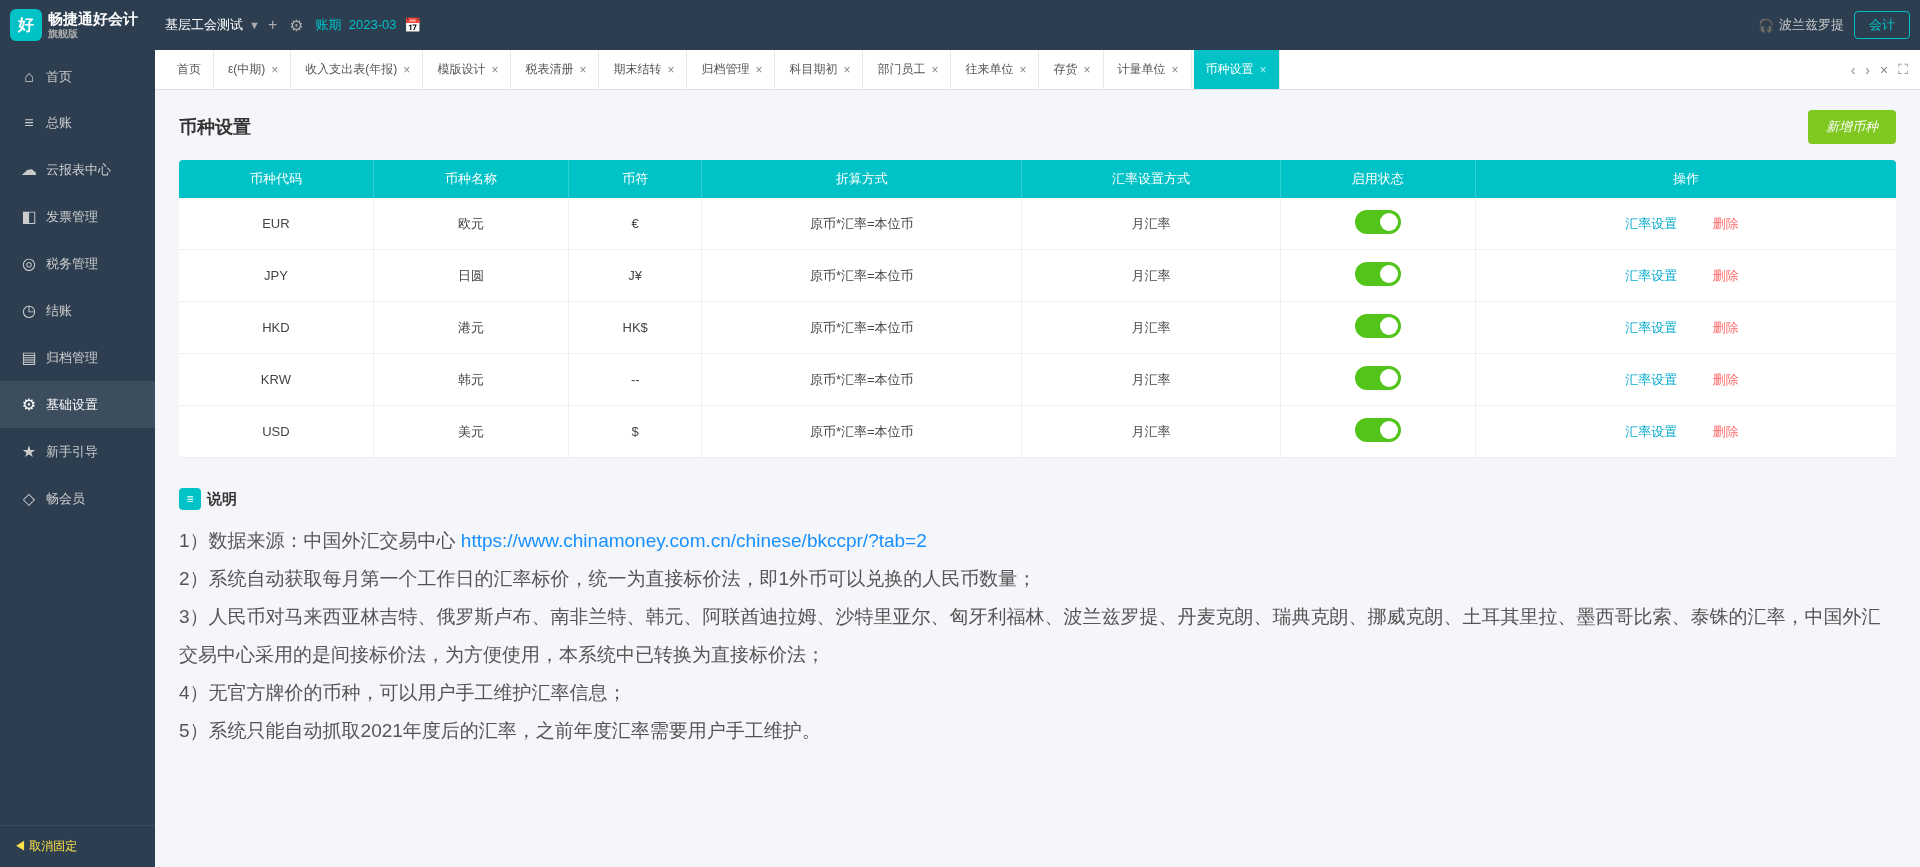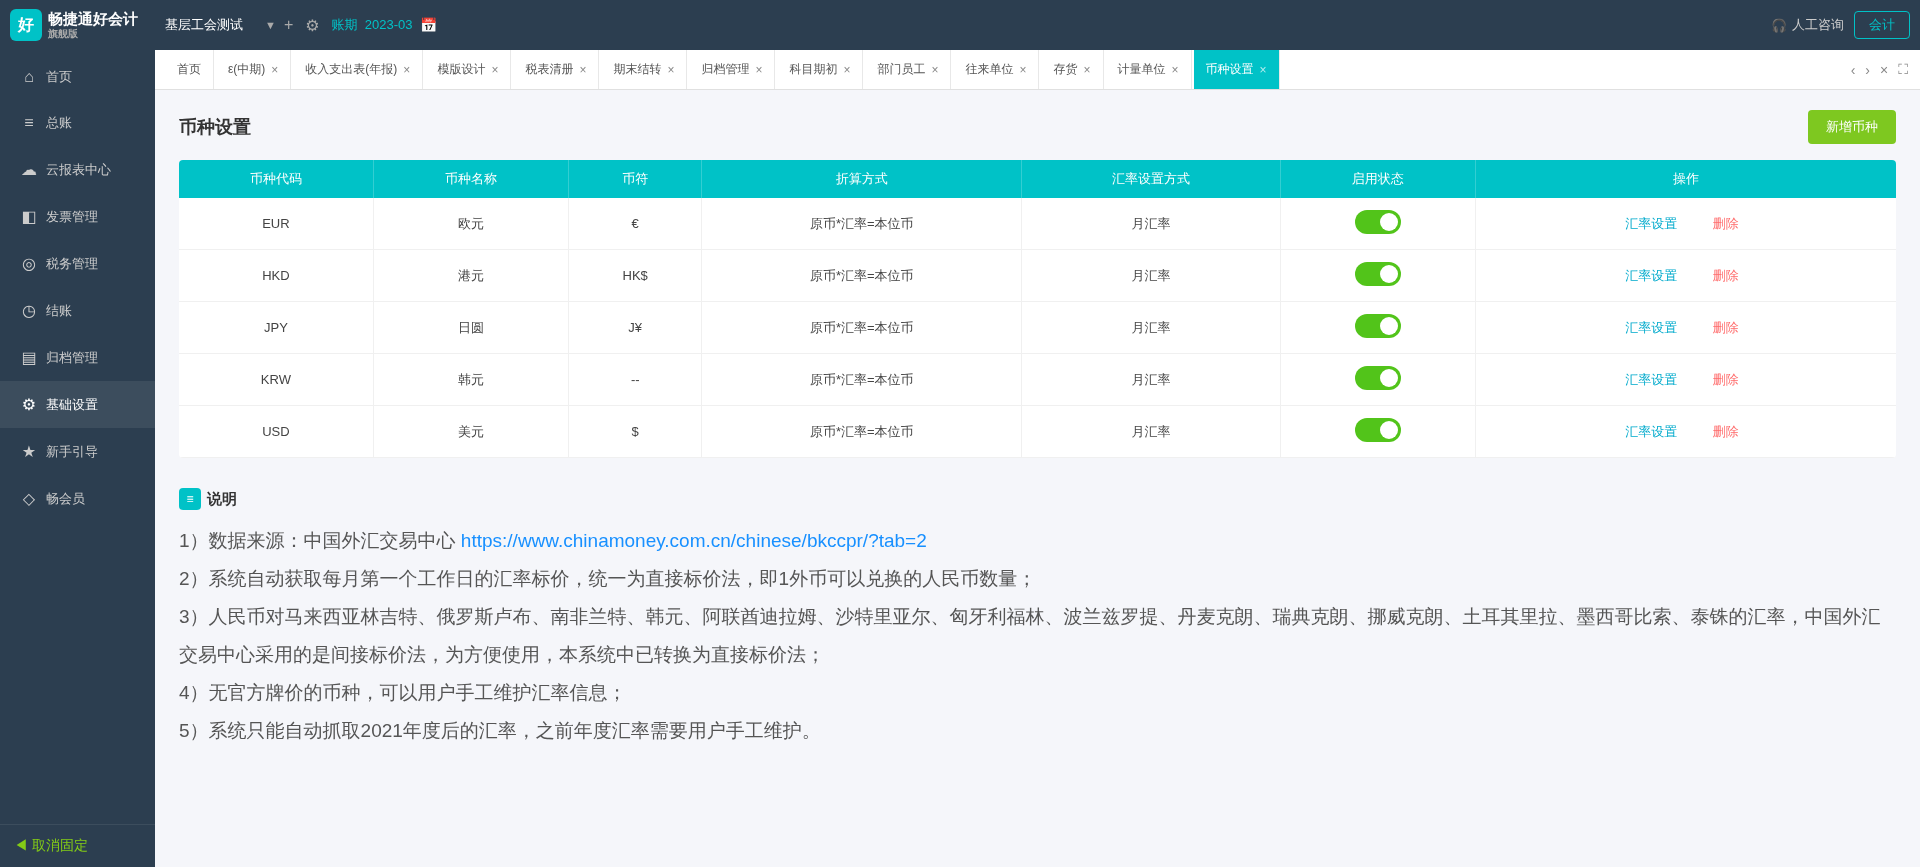--- a/index.html
+++ b/index.html
@@ -22,21 +22,21 @@
       color: white; font-weight: bold; font-size: 14px; gap: 6px;
     }
     .logo-icon {
       width: 32px; height: 32px; background: #00c2c7; border-radius: 6px;
       display: flex; align-items: center; justify-content: center; color: white; font-size: 16px;
     }
     .logo-text { display: flex; flex-direction: column; line-height: 1.2; }
     .logo-text span:first-child { font-size: 15px; color: #fff; }
     .logo-text span:last-child { font-size: 10px; color: #aaa; }
     .topbar-project {
-      display: flex; align-items: center; gap: 22px; color: white; font-size: 13px; cursor: pointer;
+      display: flex; align-items: center; gap: 6px; color: white; font-size: 13px; cursor: pointer;
     }
     .topbar-project .arrow { color: #aaa; font-size: 11px; }
     .topbar-add { color: #aaa; margin: 0 8px; cursor: pointer; font-size: 16px; }
     .topbar-settings { color: #aaa; margin: 0 4px; cursor: pointer; font-size: 16px; }
     .topbar-period { color: white; margin: 0 8px; font-size: 13px; }
     .topbar-period span { color: #00c2c7; }
     .topbar-cal { color: #00c2c7; cursor: pointer; font-size: 14px; }
     .topbar-spacer { flex: 1; }
     .topbar-support { display: flex; align-items: center; gap: 4px; color: #ccc; cursor: pointer; font-size: 13px; margin-right: 10px; }
     .topbar-btn {
@@ -53,22 +53,22 @@
       display: flex; flex-direction: column; padding-top: 4px;
     }
     .sidebar-item {
       display: flex; align-items: center; gap: 8px;
       padding: 14px 20px; color: #ccc; cursor: pointer; font-size: 13px;
     }
     .sidebar-item:hover, .sidebar-item.active { color: #fff; background: rgba(255,255,255,0.08); }
     .sidebar-item.active { color: #fff; }
     .sidebar-icon { font-size: 16px; width: 18px; text-align: center; }
     .sidebar-bottom {
-      margin-top: auto; padding: 12px 14px; color: #84cc16; cursor: pointer;
-      font-size: 14px; display: flex; align-items: center; gap: 4px;
+      margin-top: auto; padding: 12px 14px; color: #fde047; cursor: pointer;
+      font-size: 12px; display: flex; align-items: center; gap: 4px;
       border-top: 1px solid rgba(255,255,255,0.08);
     }
 
     
     .content { flex: 1; display: flex; flex-direction: column; overflow: hidden; }
 
     
     .tabbar {
       height: 40px; background: #fff; display: flex; align-items: center;
       border-bottom: 1px solid #e0e0e0; flex-shrink: 0; padding-left: 10px; gap: 2px;
@@ -94,21 +94,21 @@
 
     
     .page-title-row {
       display: flex; align-items: center; justify-content: space-between; margin-bottom: 16px;
     }
     .page-title {
       font-size: 18px; color: #333; font-weight: 600;
     }
     .btn-new {
       background: #7ec820; color: #fff; border: none; padding: 8px 18px;
-      border-radius: 4px; font-size: 13px; cursor: pointer; font-weight: 500;
+      border-radius: 4px; font-size: 13px; cursor: pointer; font-weight: 500; font-style: italic;
     }
 
     
     .table-container { background: #fff; border-radius: 4px; overflow: hidden; }
     table { width: 100%; border-collapse: collapse; }
     thead tr { background: #00c2c7; }
     thead th {
       color: #fff; font-size: 13px; font-weight: 500;
       padding: 10px 14px; text-align: center; border-right: 1px solid rgba(255,255,255,0.2);
     }
@@ -172,21 +172,21 @@
     <div class="topbar-period">
       <span>账期</span>&nbsp;
       <span style="color:#00c2c7">2023-03</span>
     </div>
     <span class="topbar-cal">📅</span>
 
     <div class="topbar-spacer"></div>
 
     <div class="topbar-support">
       <span>🎧</span>
-      <span>人工咨询</span>
+      <span>波兰兹罗提</span>
     </div>
     <button class="topbar-btn">会计</button>
   </div>
 
   <div class="main-area">
 
     <div class="sidebar">
       <div class="sidebar-item">
         <span class="sidebar-icon">⌂</span>
         <span>首页</span>
@@ -326,39 +326,39 @@
         <div class="toggle">
           <div class="toggle-circle"></div>
         </div>
       </td>
       <td>
         <a class="link-btn">汇率设置</a>
         <span class="delete-btn">删除</span>
       </td>
     </tr>
                 <tr>
+      <td>JPY</td>
+      <td>日圆</td>
+      <td>J¥</td>
+      <td>原币*汇率=本位币</td>
+      <td>月汇率</td>
+      <td>
+        <div class="toggle">
+          <div class="toggle-circle"></div>
+        </div>
+      </td>
+      <td>
+        <a class="link-btn">汇率设置</a>
+        <span class="delete-btn">删除</span>
+      </td>
+    </tr>
+                <tr>
       <td>HKD</td>
       <td>港元</td>
       <td>HK$</td>
-      <td>原币*汇率=本位币</td>
-      <td>月汇率</td>
-      <td>
-        <div class="toggle">
-          <div class="toggle-circle"></div>
-        </div>
-      </td>
-      <td>
-        <a class="link-btn">汇率设置</a>
-        <span class="delete-btn">删除</span>
-      </td>
-    </tr>
-                <tr>
-      <td>JPY</td>
-      <td>日圆</td>
-      <td>J¥</td>
       <td>原币*汇率=本位币</td>
       <td>月汇率</td>
       <td>
         <div class="toggle">
           <div class="toggle-circle"></div>
         </div>
       </td>
       <td>
         <a class="link-btn">汇率设置</a>
         <span class="delete-btn">删除</span>

